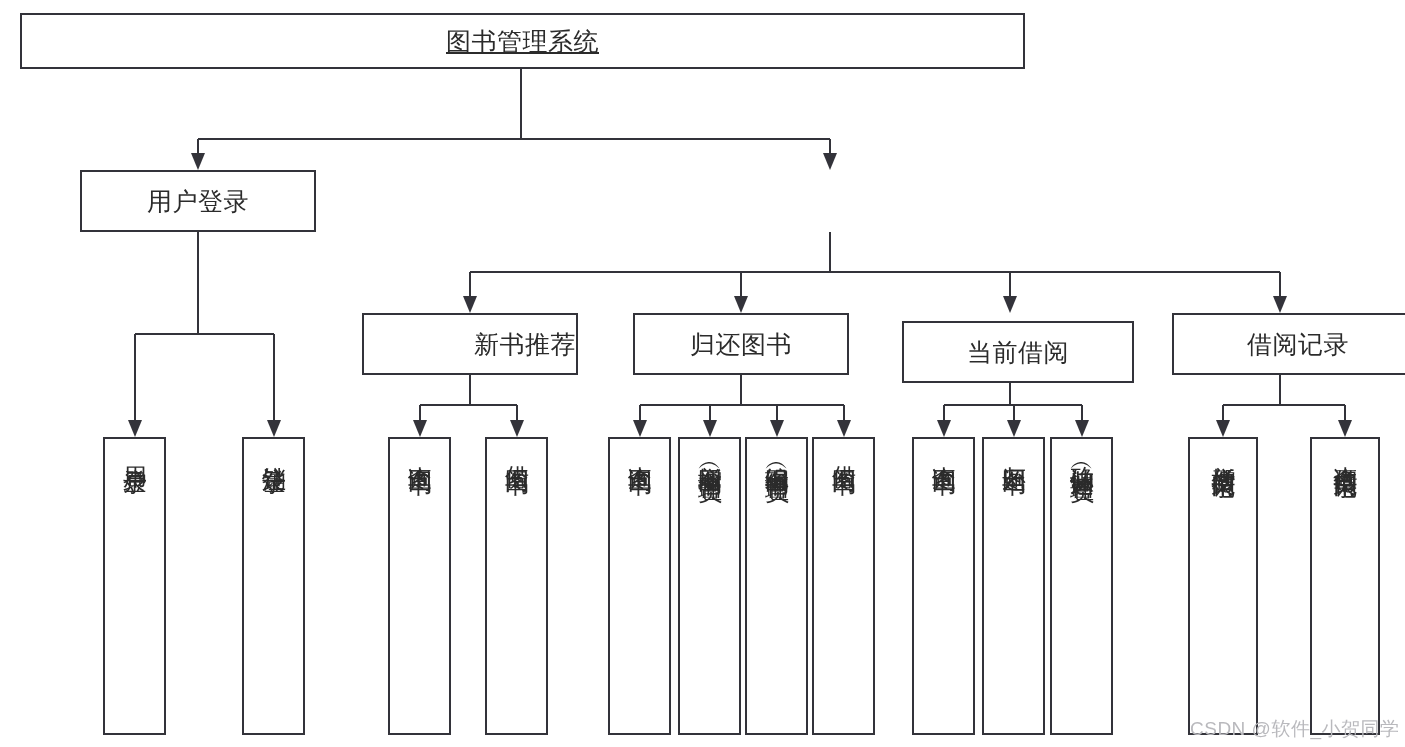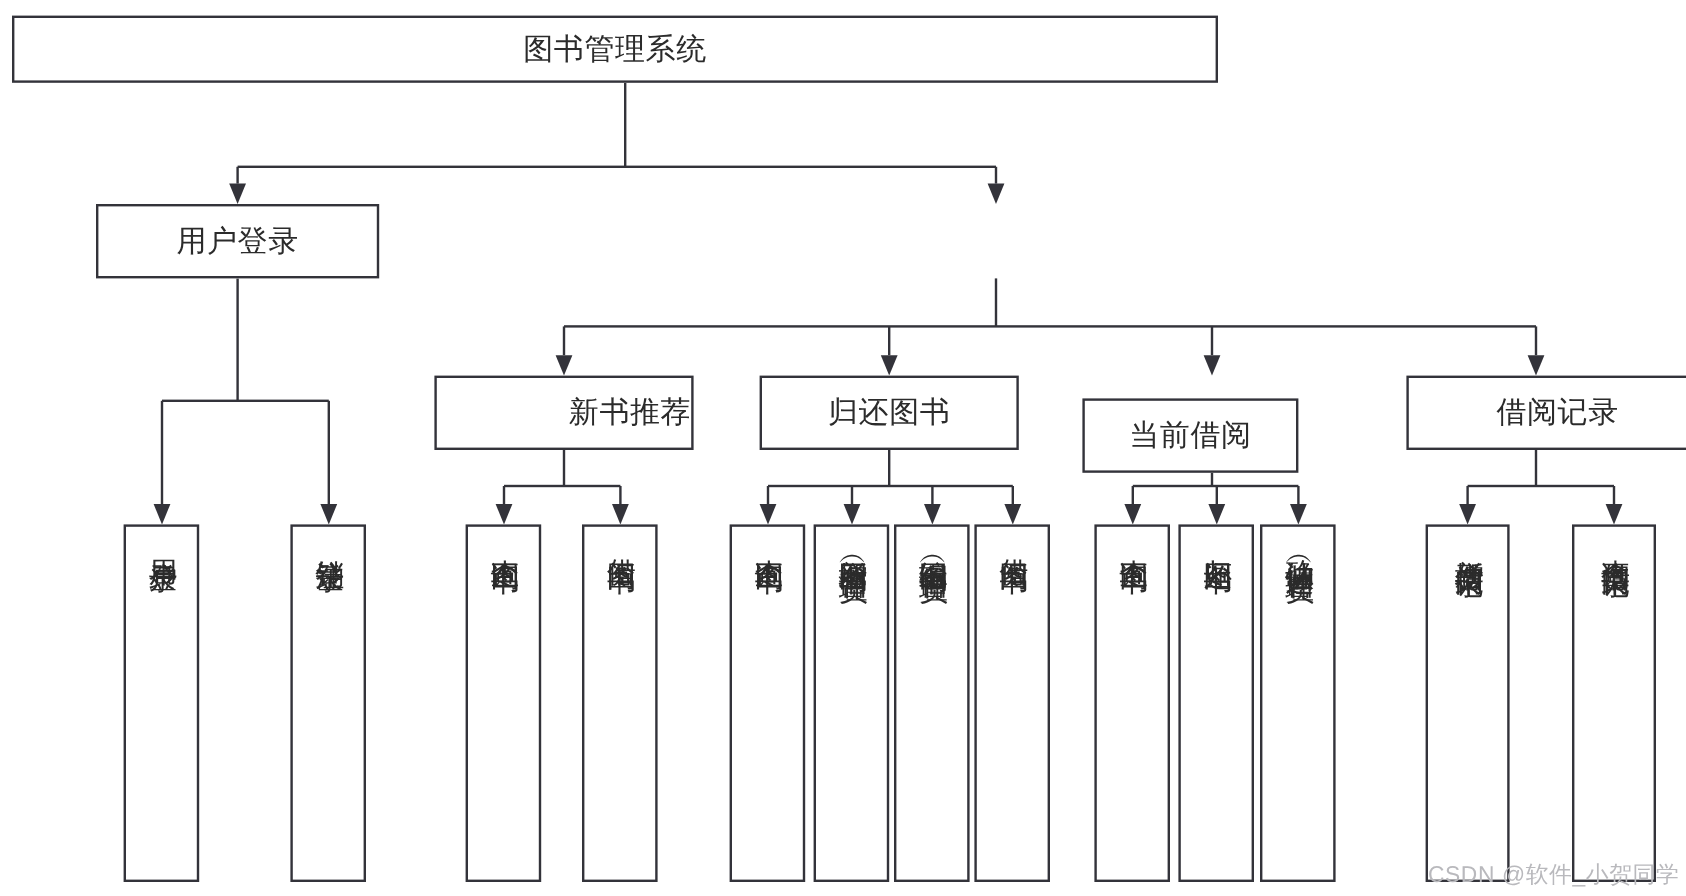--- a/index.html
+++ b/index.html
@@ -130,35 +130,35 @@
       <div class="vline" style="left: 1080.5px; top: 405px; height: 15px;"></div>
       <div class="arrow" style="left: 1074.5px; top: 420px;"></div>
       <div class="vline" style="left: 1279px; top: 375px; height: 30px;"></div>
       <div class="hline" style="left: 1223px; top: 404px; width: 122px;"></div>
       <div class="vline" style="left: 1222px; top: 405px; height: 15px;"></div>
       <div class="arrow" style="left: 1216px; top: 420px;"></div>
       <div class="vline" style="left: 1344px; top: 405px; height: 15px;"></div>
       <div class="arrow" style="left: 1338px; top: 420px;"></div>
     </div>
 
-  <div class="node root h" id="n-root" style="left: 10px; top: 13px; width: 1005px; height: 56px;">
+  <div class="node root h" id="n-root" style="left: 20px; top: 13px; width: 1005px; height: 56px; text-decoration: underline;">
     <span class="label">图书管理系统</span>
   </div>
 
   <div class="node h" id="n-user-login" style="left: 80px; top: 170px; width: 236px; height: 62px;">
     <span class="label">用户登录</span>
   </div>
 
   <div class="node h" id="n-new-book-recommend" style="left: 362px; top: 313px; width: 216px; height: 62px; justify-content: flex-end;">
     <span class="label">新书推荐</span>
   </div>
   <div class="node h" id="n-book-borrow" style="left: 633px; top: 313px; width: 216px; height: 62px;">
     <span class="label">归还图书</span>
   </div>
-  <div class="node h" id="n-current-borrow" style="left: 902px; top: 332px; width: 180px; height: 62px;">
+  <div class="node h" id="n-current-borrow" style="left: 902px; top: 321px; width: 232px; height: 62px;">
     <span class="label">当前借阅</span>
   </div>
   <div class="node h" id="n-borrow-record" style="left: 1172px; top: 313px; width: 252px; height: 62px;">
     <span class="label">借阅记录</span>
   </div>
 
   <div id="leaf-layer">
       <div class="node v" style="left: 103px; top: 437px; width: 63px; height: 298px;">
         <span class="label">用户登录</span>
       </div>

